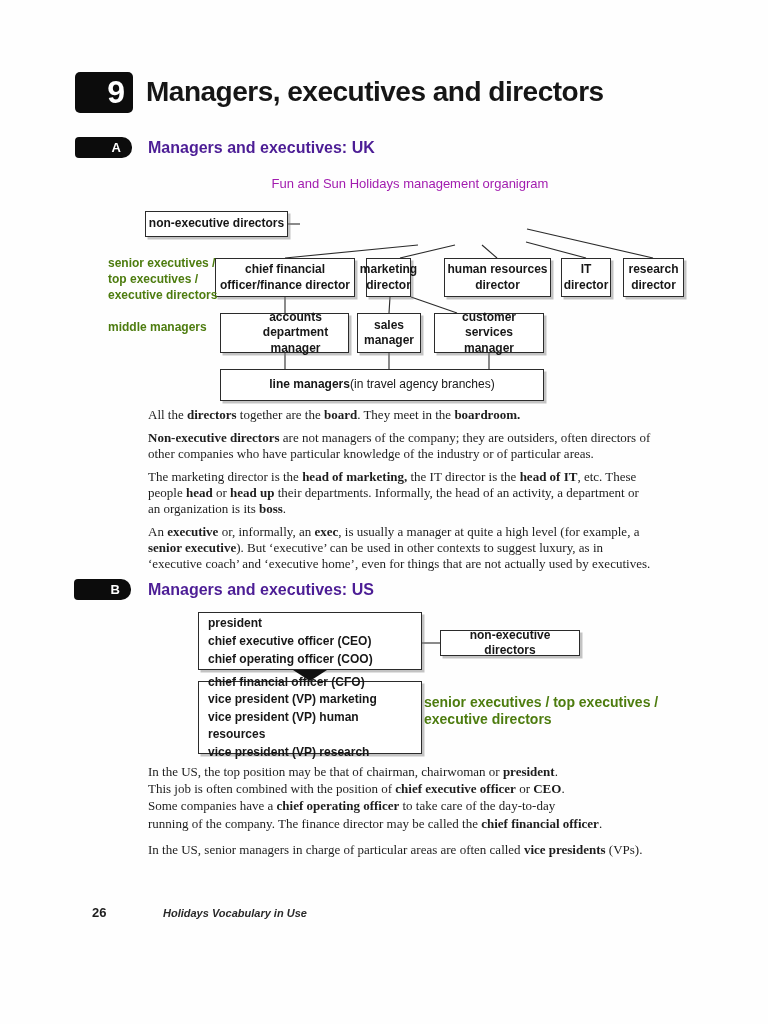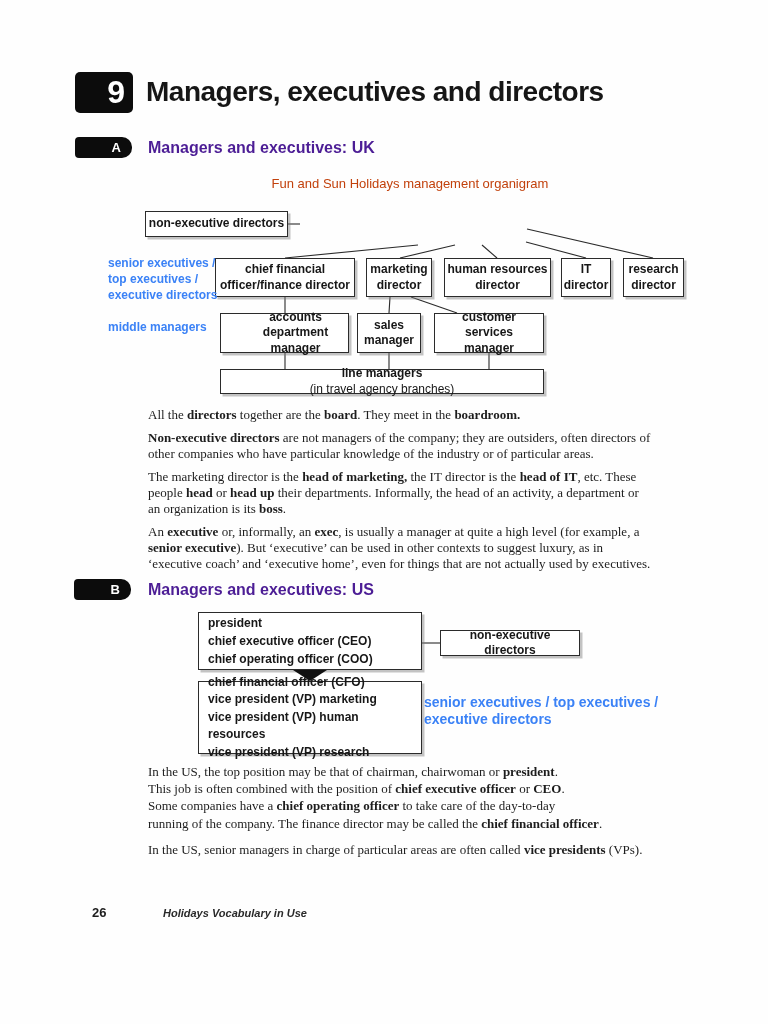--- a/index.html
+++ b/index.html
@@ -18,40 +18,40 @@
       border-radius:4px 10px 10px 4px;font:bold 13px/21px "Liberation Sans",sans-serif;
       text-align:right;padding-right:11px;box-sizing:border-box;}
   #badge-a{left:75px;top:137px;}
   #badge-b{left:74px;top:579px;}
   .sec-heading{position:absolute;font:bold 16px/20px "Liberation Sans",sans-serif;color:#4c1d95;}
   #heading-a{left:148px;top:138px;}
   #heading-b{left:148px;top:580px;}
 
   
   #org-title{position:absolute;left:130px;top:176px;width:560px;text-align:center;
-      font:13px/16px "Liberation Sans",sans-serif;color:#c2410c;}
+      font:13px/16px "Liberation Sans",sans-serif;color:#a21caf;}
   .obox{position:absolute;background:#fff;border:1.4px solid #2b2b2b;box-sizing:border-box;
       box-shadow:2.5px 2.5px 0 rgba(125,125,125,0.45);
       display:flex;align-items:center;justify-content:center;text-align:center;
       font:bold 12px/15.5px "Liberation Sans",sans-serif;white-space:pre-line;color:#171717;
       padding:1px 2px;}
   .obox.left{justify-content:flex-start;text-align:left;padding:4px 9px;line-height:18px;}
   #box-nonexec-uk{left:145px;top:211px;width:143px;height:26px;}
   #box-chairman{left:299px;top:203px;width:228px;height:42px;line-height:17px;}
   #box-cfo{left:215px;top:258px;width:140px;height:39px;}
-  #box-marketing{left:366px;top:258px;width:66px;height:39px;}
+  #box-marketing{left:366px;top:258px;width:45px;height:39px;}
   #box-hr{left:444px;top:258px;width:107px;height:39px;}
   #box-it{left:561px;top:258px;width:50px;height:39px;}
   #box-research{left:623px;top:258px;width:61px;height:39px;}
   #box-accounts{left:220px;top:313px;width:129px;height:40px;padding-left:24px;}
   #box-sales{left:357px;top:313px;width:64px;height:40px;}
   #box-cs{left:434px;top:313px;width:110px;height:40px;}
-  #box-linemgrs{left:220px;top:369px;width:324px;height:25px;font-weight:normal;flex-direction:column;}
+  #box-linemgrs{left:220px;top:369px;width:324px;height:32px;font-weight:normal;}
   .side-label{position:absolute;font:bold 12px/16px "Liberation Sans",sans-serif;
-      white-space:pre-line;color:#3b82f6;}
+      white-space:pre-line;color:#4d7c0f;}
   #label-senior{left:108px;top:255px;}
   #label-middle{left:108px;top:319px;}
 
   
   #box-us-top{left:198px;top:612px;width:224px;height:58px;}
   #box-nonexec-us{left:440px;top:630px;width:140px;height:26px;}
   #box-us-bottom{left:198px;top:681px;width:224px;height:73px;line-height:17.5px;}
   #label-us-senior{left:424px;top:694px;line-height:17px;font-size:14px;}
   #arrow-down{position:absolute;left:293px;top:670px;width:0;height:0;
       border-left:17px solid transparent;border-right:17px solid transparent;

